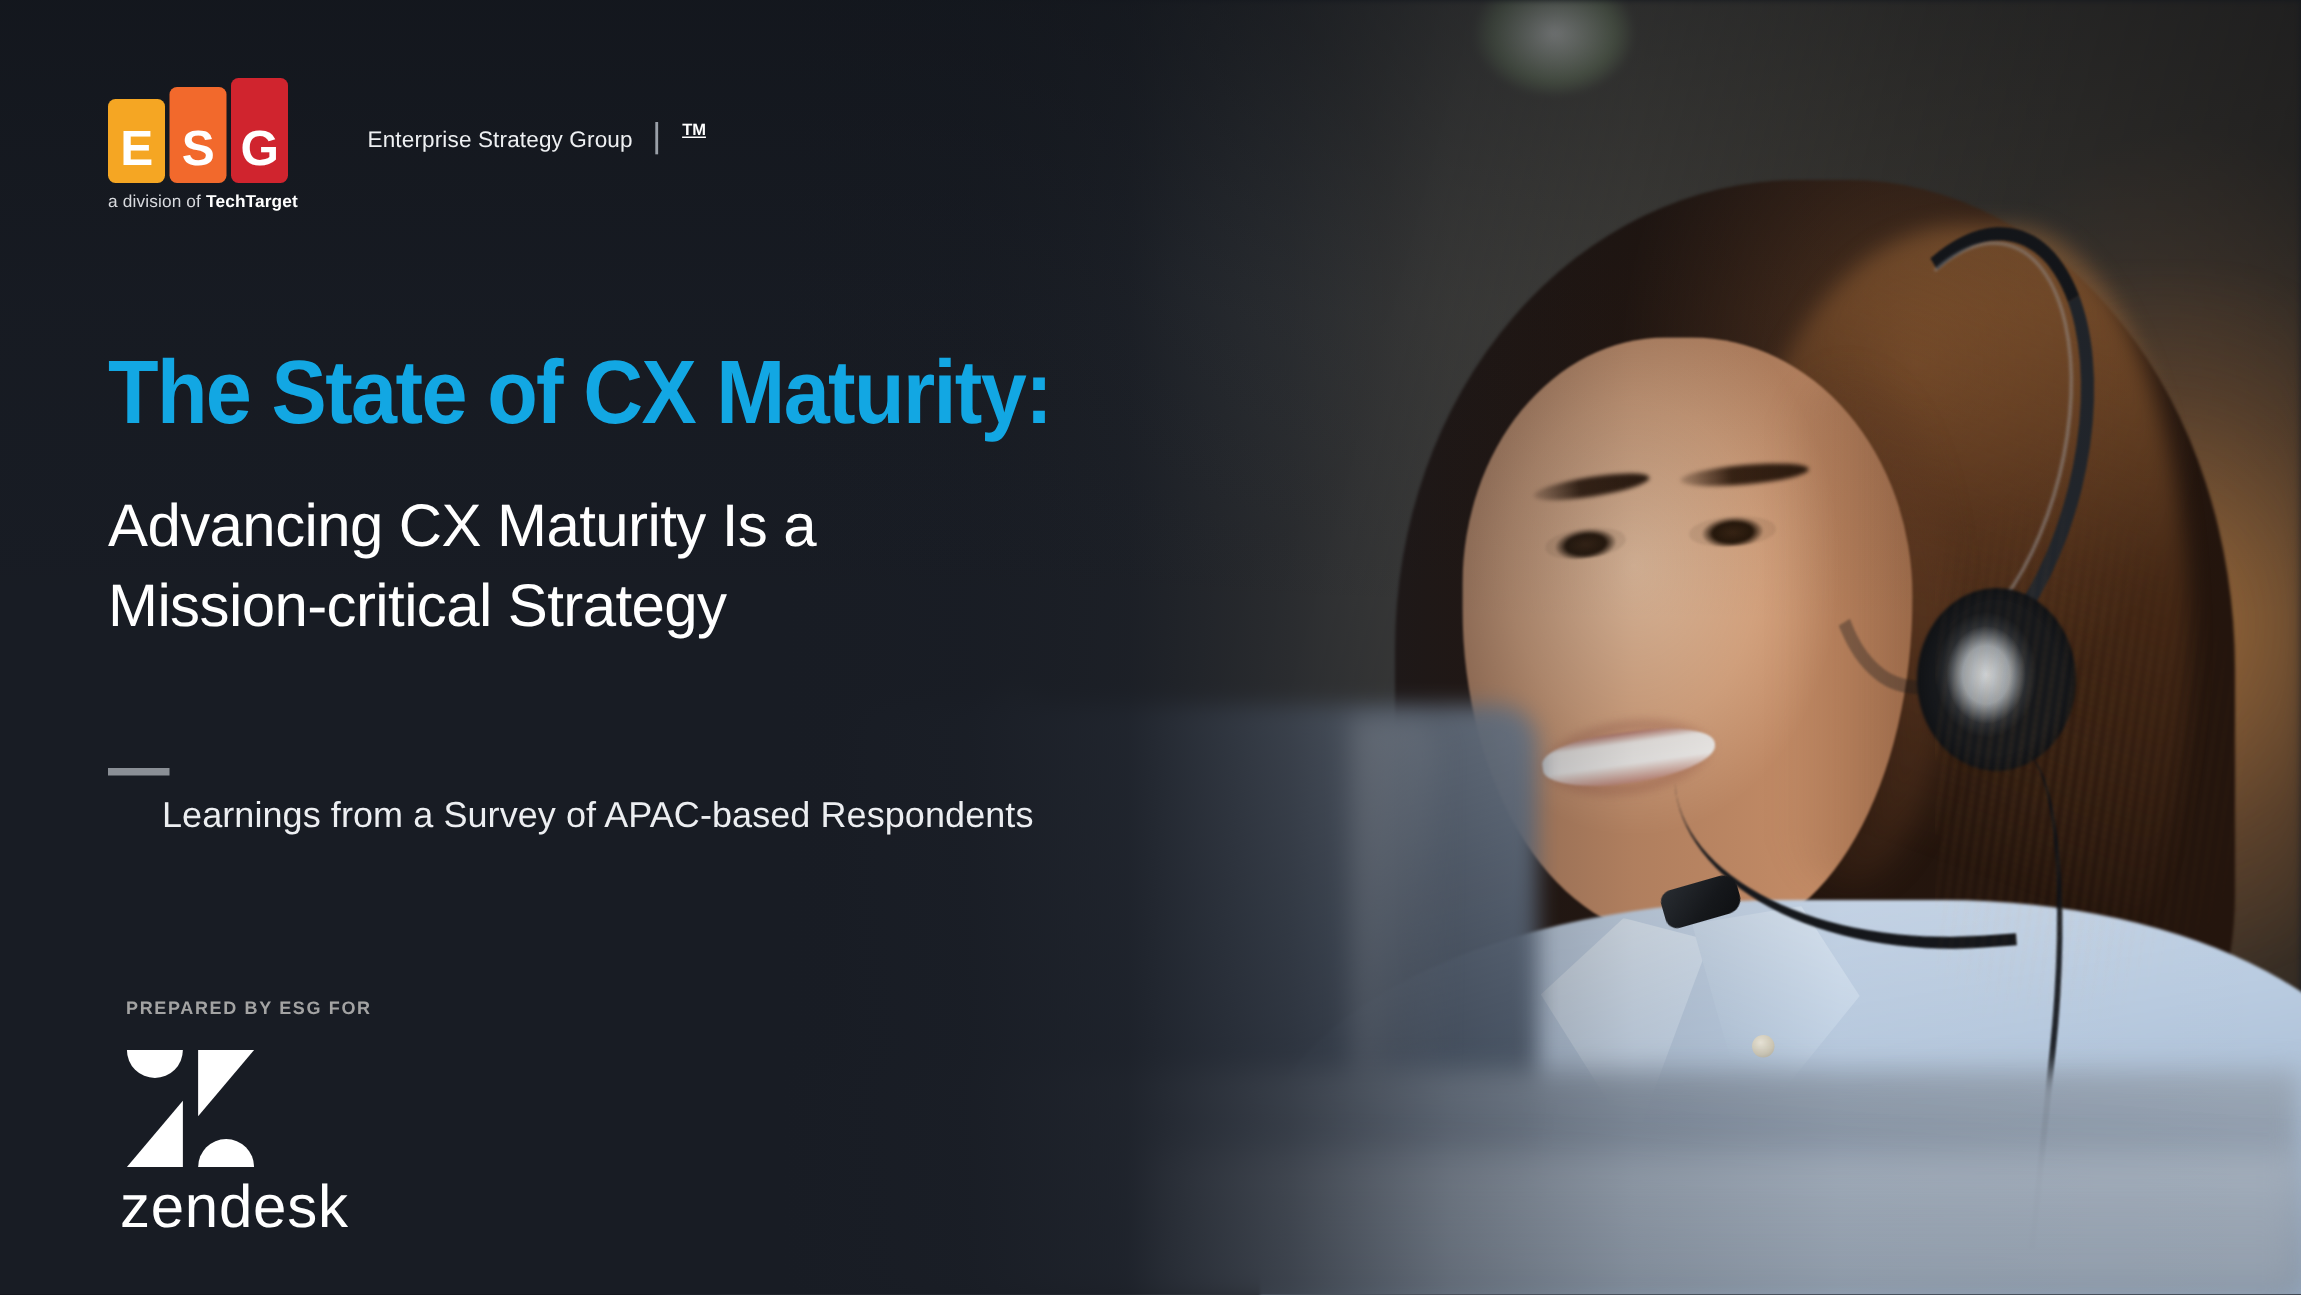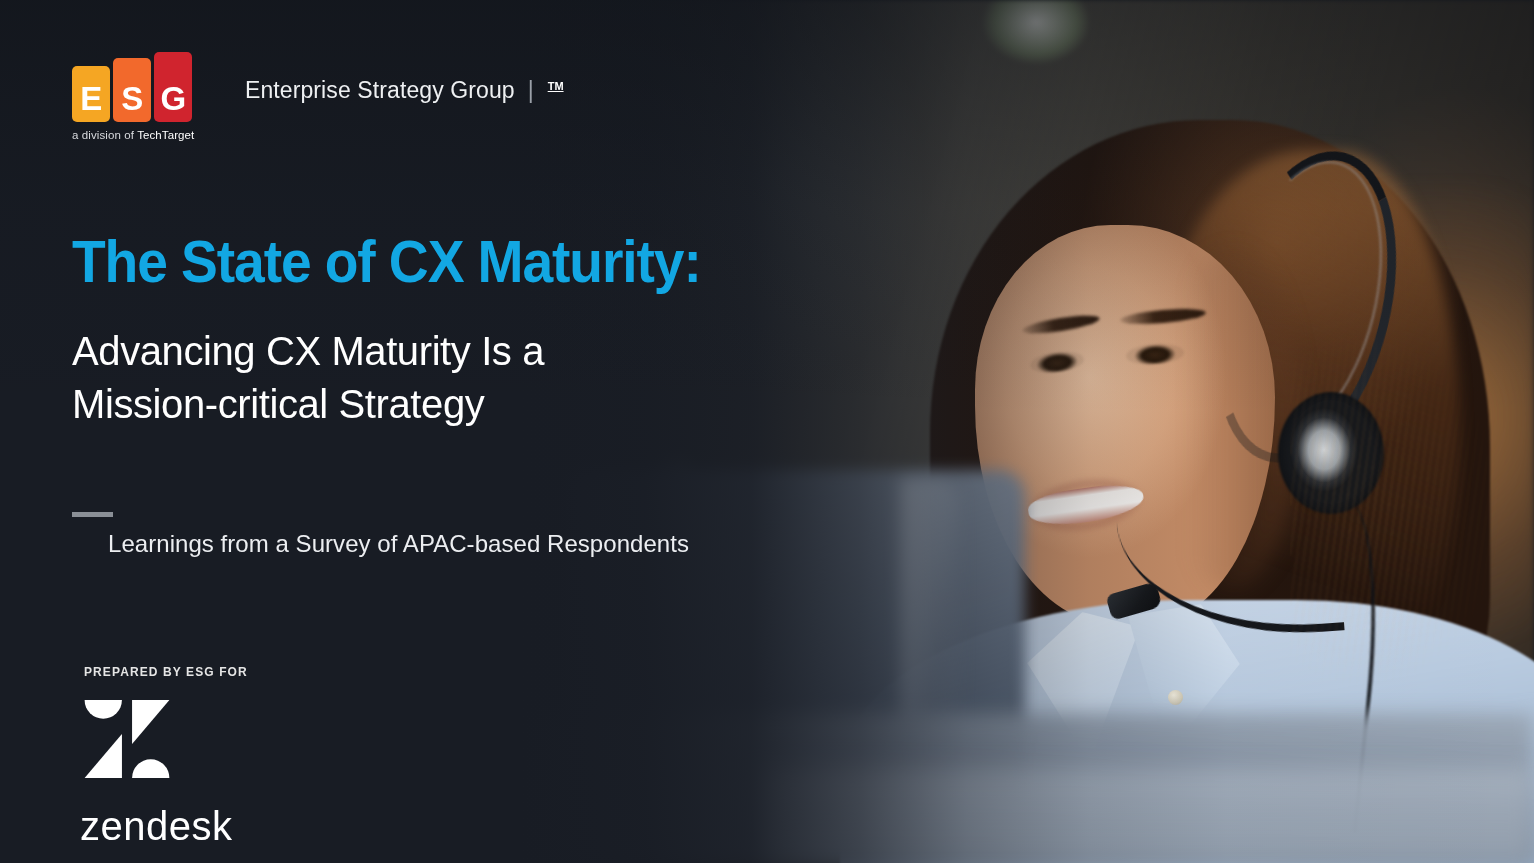--- a/index.html
+++ b/index.html
@@ -389,32 +389,32 @@
     padding-bottom: 7px;
     letter-spacing: -0.5px;
   }
   .esg-division {
     margin-top: 7px;
     font-size: 11.5px;
     color: #d8dade;
     letter-spacing: 0.1px;
     white-space: nowrap;
   }
-  .esg-division b { font-weight: normal; color: #ffffff; }
+  .esg-division b { font-weight: bold; color: #ffffff; }
 
   .lockup-text {
     margin-left: 45px;
     display: flex;
     align-items: baseline;
     color: #ffffff;
     white-space: nowrap;
     margin-top: -12px;
   }
   .lockup-esgname {
-    font-size: 23px;
+    font-size: 15px;
     font-weight: 300;
     letter-spacing: 0.1px;
     color: #eef0f2;
   }
   .lockup-divider {
     margin: 0 13px;
     font-size: 23px;
     font-weight: 300;
     color: #9aa0a8;
   }
@@ -485,35 +485,35 @@
   .deck div { white-space: nowrap; }
 
   
   .prepared-by {
     position: absolute;
     left: 84px;
     top: 665px;
     font-size: 12px;
     font-weight: bold;
     letter-spacing: 1.1px;
-    color: #e5e5e5;
+    color: #a3a3a3;
   }
 
   .zendesk {
     position: absolute;
     left: 84px;
     top: 700px;
   }
   .zendesk-mark {
     width: 86px;
     height: 78px;
     display: block;
   }
   .zendesk-word {
-    margin-top: 28px;
+    margin-top: 7px;
     margin-left: -4px;
     font-size: 40px;
     font-weight: 400;
     color: #ffffff;
     letter-spacing: 0.5px;
     line-height: 1;
   }
 </style>
 </head>
 <body>

